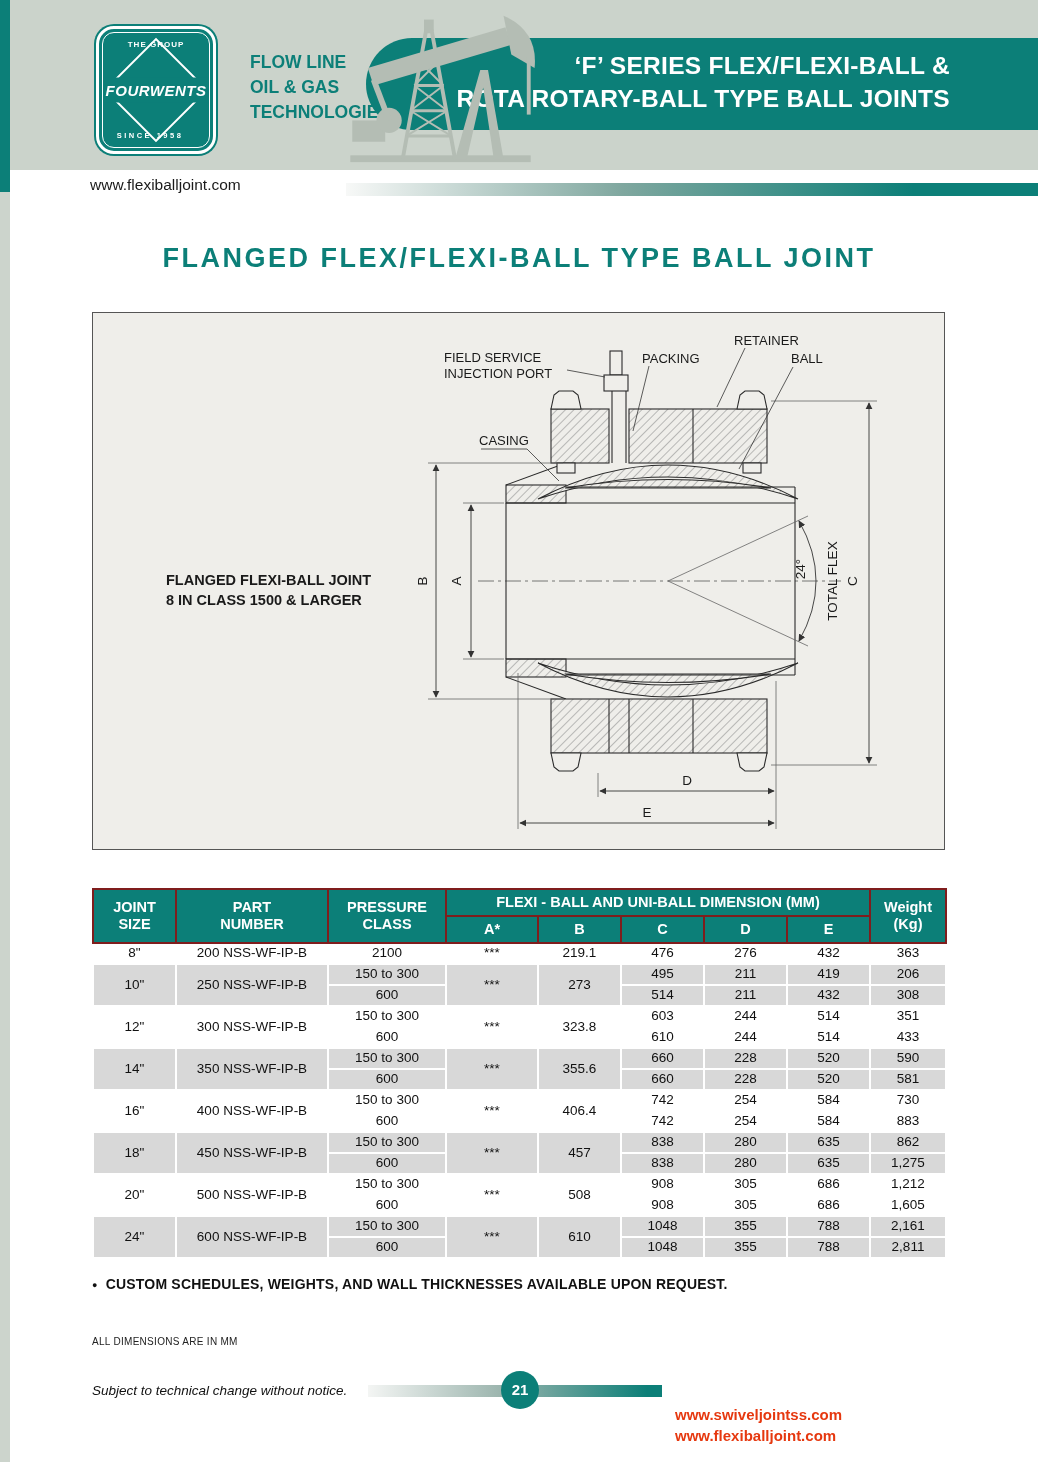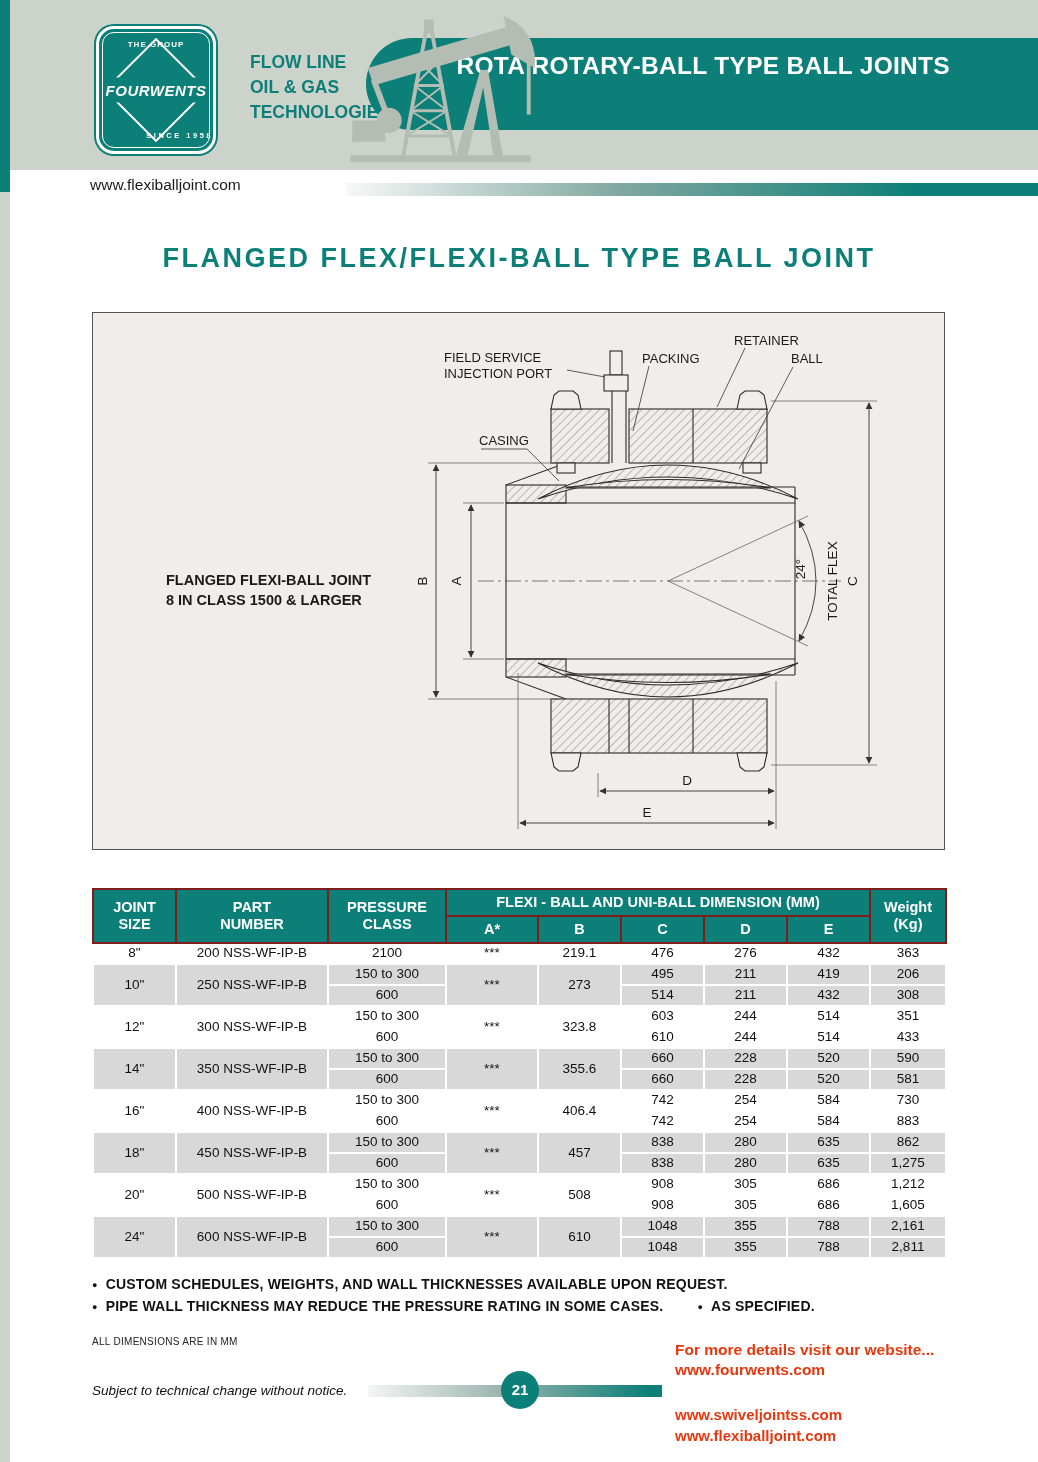--- a/index.html
+++ b/index.html
@@ -20,21 +20,21 @@
   .logo{position:absolute;left:86px;top:26px;width:120px;height:128px;background:var(--teal);
         border:3px solid #fff;border-radius:18px;box-shadow:0 0 0 2px var(--teal);}
   .logo::after{content:"";position:absolute;inset:3px;border:1.5px solid #fff;border-radius:12px;pointer-events:none;}
   .logo-diamond{position:absolute;left:50%;top:50%;width:74px;height:74px;border:2px solid #fff;
         transform:translate(-50%,-50%) rotate(45deg);}
   .logo-top{position:absolute;top:11px;left:0;right:0;text-align:center;color:#fff;font-size:8px;
         font-weight:bold;letter-spacing:1px;}
   .logo-name{position:absolute;top:50%;left:4px;right:4px;transform:translateY(-50%);text-align:center;
         color:#fff;font-weight:bold;font-style:italic;font-size:15px;letter-spacing:.5px;
         background:var(--teal);padding:4px 0;}
-  .logo-bottom{position:absolute;bottom:11px;left:0;right:0;text-align:right;color:#fff;font-size:7.5px;
+  .logo-bottom{position:absolute;bottom:11px;left:0;right:12px;text-align:center;color:#fff;font-size:7.5px;
         font-weight:bold;letter-spacing:2.5px;}
   .tagline{position:absolute;left:240px;top:50px;color:var(--teal);font-weight:bold;font-size:17.5px;line-height:25px;}
   .banner{position:absolute;left:356px;right:0;top:38px;height:92px;background:var(--teal);
         border-radius:46px 0 0 46px;color:#fff;font-weight:bold;font-size:24.5px;line-height:33px;
         text-align:right;padding:11px 88px 0 0;letter-spacing:.3px;}
   .pumpjack{position:absolute;left:328px;top:6px;width:205px;height:160px;}
 
   .site-url{position:absolute;left:90px;top:176px;font-size:15.5px;color:#1a1a1a;}
   .stripe{position:absolute;}
   .stripe-top{left:346px;right:0;top:183px;height:13px;
@@ -105,20 +105,21 @@
       <div class="logo-top">THE GROUP</div>
       <div class="logo-name">FOURWENTS</div>
       <div class="logo-bottom">SINCE 1958</div>
     </div>
     <div class="tagline">
       <div>FLOW LINE</div>
       <div>OIL &amp; GAS</div>
       <div>TECHNOLOGIES</div>
     </div>
     <div class="banner">
+      <div>‘F’ SERIES FLEX/FLEXI-BALL &amp;</div>
       <div>ROTA ROTARY-BALL TYPE BALL JOINTS</div>
     </div>
     <svg class="pumpjack" viewBox="0 0 210 165">
       <g fill="#b4bdb4" stroke="#b4bdb4">
         <rect x="12" y="154" width="186" height="7" stroke="none"></rect>
         <g fill="none" stroke-width="4">
           <path d="M66,158 L90,26 L96,26 L120,158"></path>
           <path d="M70,134 L116,134 M74,108 L112,108 M78,82 L108,82 M82,56 L104,56" stroke-width="3"></path>
           <path d="M70,134 L112,108 M116,134 L74,108 M74,108 L108,82 M112,108 L78,82 M78,82 L104,56 M108,82 L82,56" stroke-width="2"></path>
         </g>
@@ -413,31 +414,23 @@
             <td>2,811</td>
           </tr>
         </tbody>
     </table>
   </div>
 
   <div class="notes">
     <div class="note-line">
       <span class="note-item">CUSTOM SCHEDULES, WEIGHTS, AND WALL THICKNESSES AVAILABLE UPON REQUEST.</span>
     </div>
-    <div class="note-line">
-      <span class="note-item">PIPE WALL THICKNESS MAY REDUCE THE PRESSURE RATING IN SOME CASES.</span>
-      <span class="note-item note-gap">AS SPECIFIED.</span>
-    </div>
   </div>
   <div class="dims-note">ALL DIMENSIONS ARE IN MM</div>
 
-  <div class="more-details">
-    <div>For more details visit our website...</div>
-    <div>www.fourwents.com</div>
-  </div>
   <div class="disclaimer">Subject to technical change without notice.</div>
   <div class="stripe stripe-bottom"></div>
   <div class="page-badge">21</div>
   <div class="bottom-links">
     <div>www.swiveljointss.com</div>
     <div>www.flexiballjoint.com</div>
   </div>
 
 </div>
 

